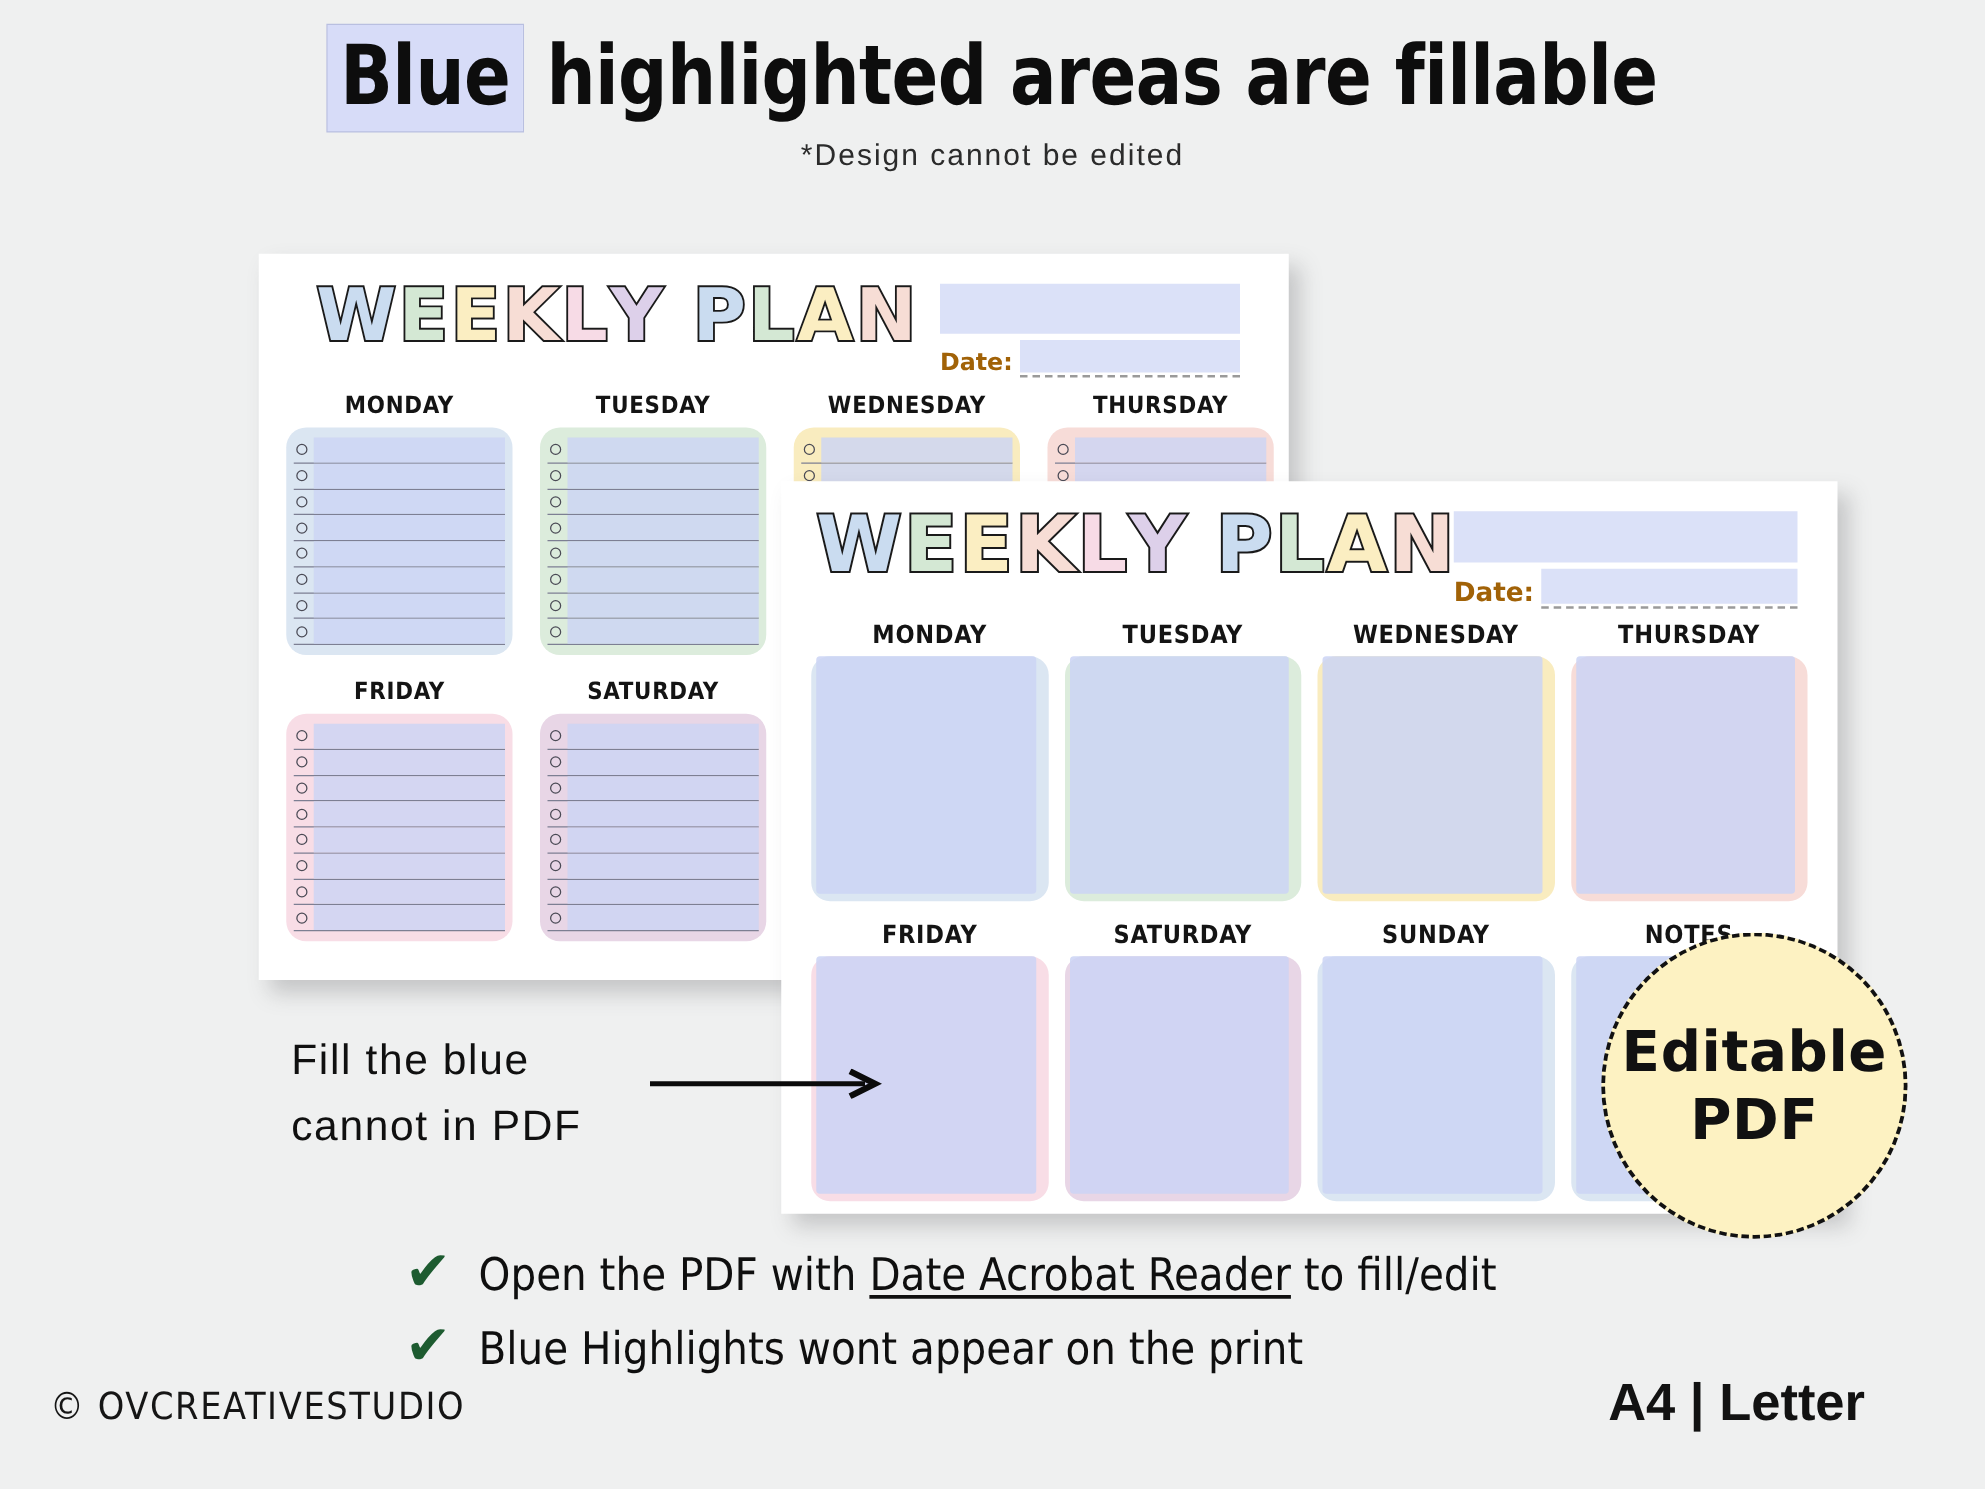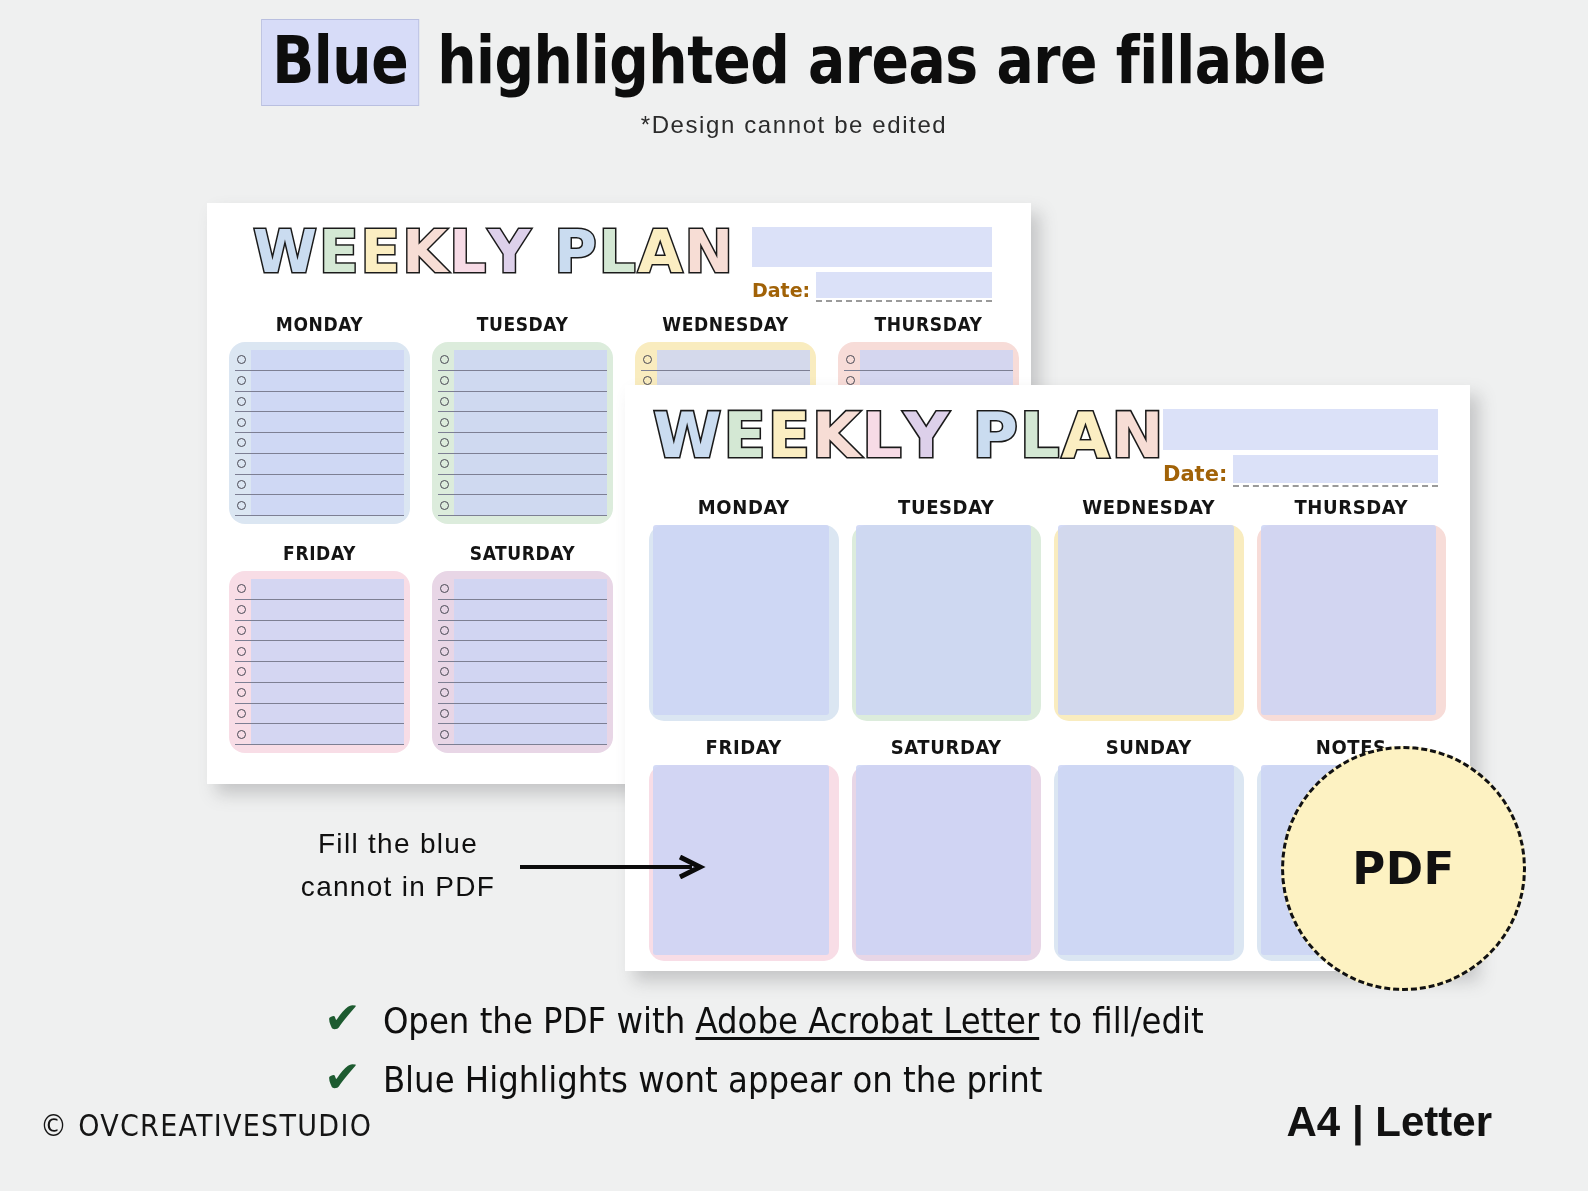--- a/index.html
+++ b/index.html
@@ -126,22 +126,22 @@
   .fr-pad { position: relative; border-radius: 15px; height: 196px; }
   .fr-fill {
     position: absolute; left: 4px; top: 0; right: 10px; bottom: 6px;
     background: #ccd4f4; opacity: 0.86; border-radius: 3px;
   }
 
   
   #annot {
     position: absolute; left: 233px; top: 822px; width: 330px;
     font-family: "Liberation Sans", sans-serif;
-    font-size: 28px; line-height: 1.55; color: #101010;
-    letter-spacing: 1.3px; font-weight: 300; text-align: center;
+    font-size: 34px; line-height: 1.55; color: #101010;
+    letter-spacing: 1.3px; font-weight: 300;
   }
   #annot-arrow { position: absolute; left: 520px; top: 855px; width: 190px; height: 24px; }
 
   
   #badge {
     position: absolute; left: 1281px; top: 746px;
     width: 245px; height: 245px; border-radius: 50%;
     background: #fdf2c2; border: 3px dashed #111;
     display: flex; flex-direction: column;
     align-items: center; justify-content: center;
@@ -618,27 +618,28 @@
 <div id="annot">
   <div>Fill the blue</div>
   <div>cannot in PDF</div>
 </div>
 <svg id="annot-arrow" viewBox="0 0 190 24">
   <line x1="0" y1="12" x2="172" y2="12" stroke="#0b0b0b" stroke-width="4"></line>
   <polyline points="160,2 180,12 160,22" fill="none" stroke="#0b0b0b" stroke-width="5" stroke-linejoin="miter"></polyline>
 </svg>
 
 <div id="badge">
+  <div>Editable</div>
   <div>PDF</div>
 </div>
 
 <div id="footer">
     <div class="check-row">
       <span class="check-mark" style="color: rgb(29, 91, 48);">✔</span>
-      <span class="check-text">Open the PDF with <u>Adobe Acrobat Letter</u> to fill/edit</span>
+      <span class="check-text">Open the PDF with <u>Date Acrobat Reader</u> to fill/edit</span>
     </div>
     <div class="check-row">
       <span class="check-mark" style="color: rgb(29, 91, 48);">✔</span>
       <span class="check-text">Blue Highlights wont appear on the print</span>
     </div>
   </div>
 
 <div id="copyright">© OVCREATIVESTUDIO</div>
 <div id="size-label">A4 | Letter</div>
 

